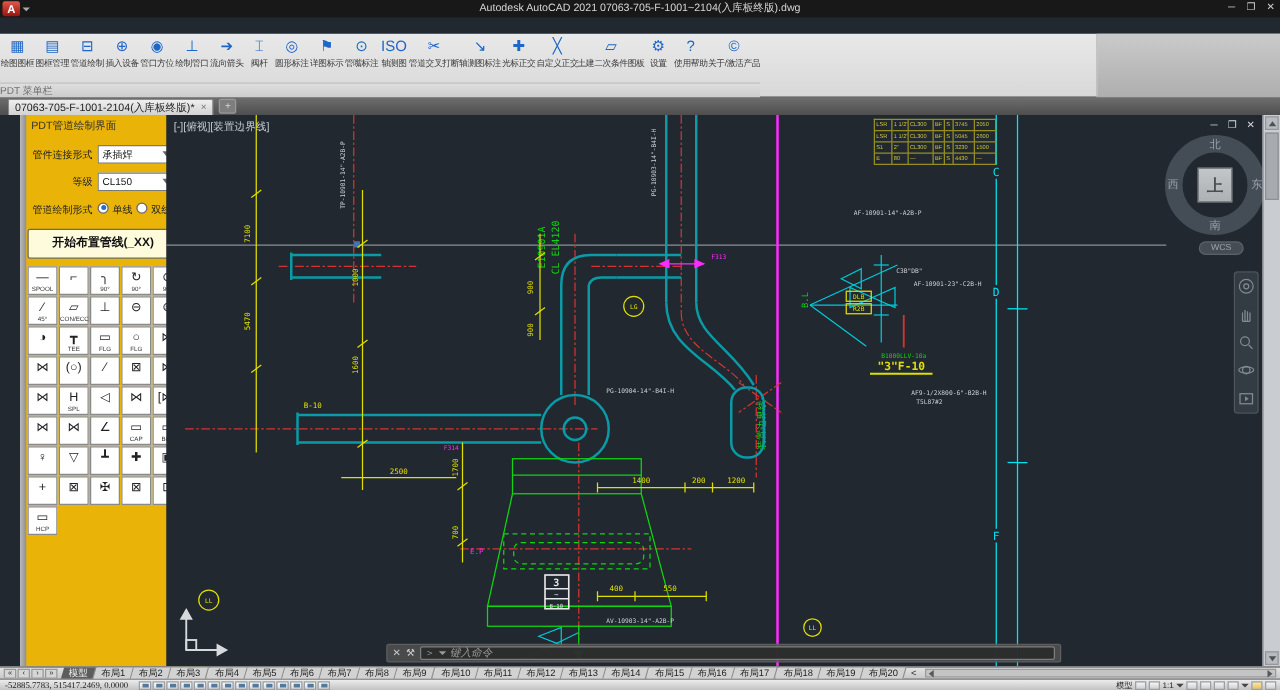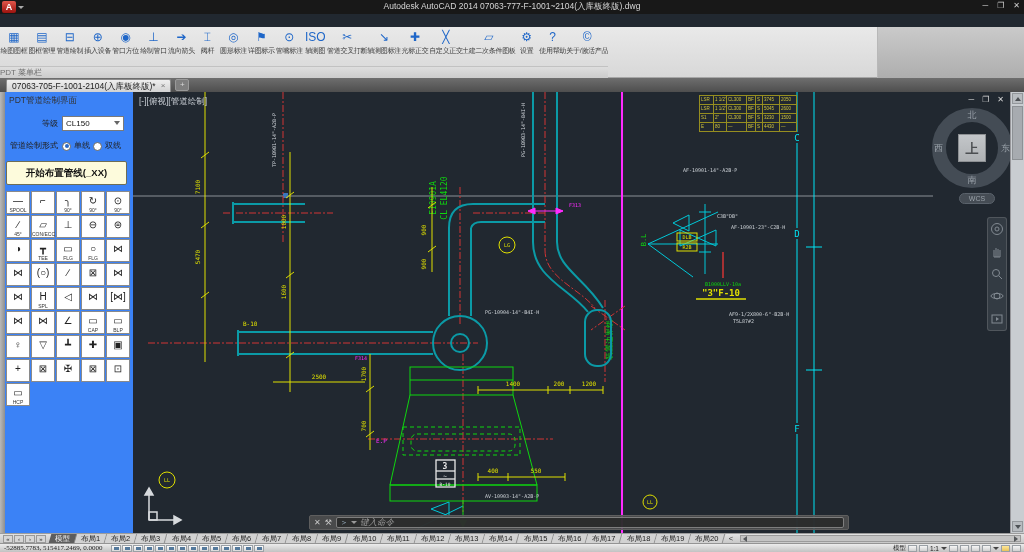--- a/index.html
+++ b/index.html
@@ -33,32 +33,32 @@
               background:linear-gradient(#cacaca,#aeaeae);border-left:1px solid #b8b8b8;box-sizing:border-box;}
   
   #filetabs{position:absolute;left:0;top:78px;width:1024px;height:14px;
             background:linear-gradient(#6e6e6e,#4e4e4e);display:flex;align-items:flex-end;padding-left:6px;box-sizing:border-box;}
   .ftab{height:12px;background:linear-gradient(#efefef,#d2d2d2);border:1px solid #8c8c8c;border-bottom:none;
         border-radius:2px 2px 0 0;font-size:8.5px;color:#1c1c1c;line-height:12px;padding:0 5px;display:flex;gap:5px;align-items:center;}
   .ftab-close{color:#777;font-size:8px;}
   .newtab{width:12px;height:10px;margin:0 0 1px 4px;background:#7e7e7e;border:1px solid #999;border-radius:2px;
           color:#d8d8d8;font-size:8px;line-height:9px;text-align:center;}
   
-  #palette{position:absolute;left:0;top:92px;width:149px;height:441px;background:#3b82f6;
+  #palette{position:absolute;left:16px;top:92px;width:149px;height:441px;background:#eab308;
            border-right:1px solid #7c7c7c;box-sizing:border-box;}
   #palette-grip{position:absolute;left:0;top:0;width:5px;height:100%;background:linear-gradient(90deg,#b9b9b9,#8f8f8f);}
   #palette-title{position:absolute;left:9px;top:3px;font-size:8.5px;color:#333;}
   #palette-body{position:absolute;left:6px;top:20px;width:126px;}
   .frow{display:flex;align-items:center;height:22px;}
   .flab{width:52px;text-align:right;font-size:8px;color:#222;margin-right:4px;}
   .sel{width:62px;height:15px;background:#fff;border:1px solid #7a7a7a;display:flex;align-items:center;box-sizing:border-box;}
   .sel-text{flex:1;font-size:8px;color:#111;padding-left:3px;white-space:nowrap;overflow:hidden;}
   .sel-arrow{width:0;height:0;border-left:3px solid transparent;border-right:3px solid transparent;
              border-top:4px solid #666;margin-right:3px;}
-  .radio-group{display:flex;align-items:flex-end;gap:3px;font-size:8px;color:#222;}
+  .radio-group{display:flex;align-items:flex-start;gap:3px;font-size:8px;color:#222;}
   .rad{display:inline-block;width:9px;height:9px;border:1px solid #666;border-radius:50%;background:#fff;position:relative;box-sizing:border-box;}
   .rad.on::after{content:"";position:absolute;left:1.5px;top:1.5px;width:4px;height:4px;border-radius:50%;background:#2a6ac8;}
   #start-btn{margin:5px 0 6px 0;width:121px;height:24px;background:#fdfbdc;border:1px solid #6d6d55;border-radius:2px;
              font-size:9.5px;font-weight:bold;color:#111;text-align:center;line-height:22px;box-sizing:border-box;}
   #symgrid{display:grid;grid-template-columns:repeat(5,24px);gap:1px;width:124px;}
   .scell{position:relative;width:24px;height:23px;background:#fff;border:1px solid #8a8a8a;box-sizing:border-box;text-align:center;}
   .sg{font-size:10px;color:#222;line-height:18px;}
   .sl{position:absolute;left:0;right:0;bottom:0;font-size:5px;color:#333;line-height:5px;}
   
   #canvas{position:absolute;left:133px;top:92px;width:877px;height:441px;background:#212830;overflow:hidden;}
@@ -130,21 +130,21 @@
   .sarrow{width:0;height:0;border-left:3px solid transparent;border-right:3px solid transparent;border-top:3px solid #444;}
 </style>
 </head>
 <body>
 
 <div id="app">
 
   <div id="titlebar">
     <div class="logo">A</div>
     <div class="logo-arrow"></div>
-    <div id="title-text">Autodesk AutoCAD 2014    07063-777-F-1001~2104(入库板终版).dwg</div>
+    <div id="title-text">Autodesk AutoCAD 2021    07063-705-F-1001~2104(入库板终版).dwg</div>
     <div id="win-controls">
       <span>─</span>
       <span>❐</span>
       <span>✕</span>
     </div>
   </div>
 
 
   <div id="ribbon">
     <div id="ribbon-buttons">
@@ -260,20 +260,27 @@
     </div>
     <div class="newtab">+</div>
   </div>
 
   <div id="palette">
     <div id="palette-grip"></div>
     <div id="palette-title">PDT管道绘制界面</div>
     <div id="palette-body">
       <div>
 
+          <div class="frow">
+            <span class="flab">管件连接形式</span>
+            <div class="sel">
+              <span class="sel-text">承插焊</span>
+              <span class="sel-arrow"></span>
+            </div>
+          </div>
 
 
           <div class="frow">
             <span class="flab">等级</span>
             <div class="sel">
               <span class="sel-text">CL150</span>
               <span class="sel-arrow"></span>
             </div>
           </div>
 
@@ -675,21 +682,21 @@
 
       <g stroke="#d7dadd" stroke-width="1.5" fill="#d7dadd">
         <line x1="16" y1="428" x2="48" y2="428"></line>
         <polygon points="48,428 41,424 41,432"></polygon>
         <line x1="16" y1="428" x2="16" y2="396"></line>
         <polygon points="16,396 12,403 20,403"></polygon>
         <rect x="16" y="420" width="8" height="8" fill="none"></rect>
       </g>
     </svg>
 
-    <div id="vp-label">[-][俯视][管道绘制]</div>
+    <div id="vp-label">[-][俯视][装置边界线]</div>
 
     <div id="dtable">
 
     <div class="dcell">LSR</div>
         <div class="dcell">1 1/2"</div>
         <div class="dcell">CL300</div>
         <div class="dcell">BF</div>
         <div class="dcell">S</div>
         <div class="dcell">3745</div>
         <div class="dcell">2050</div>

